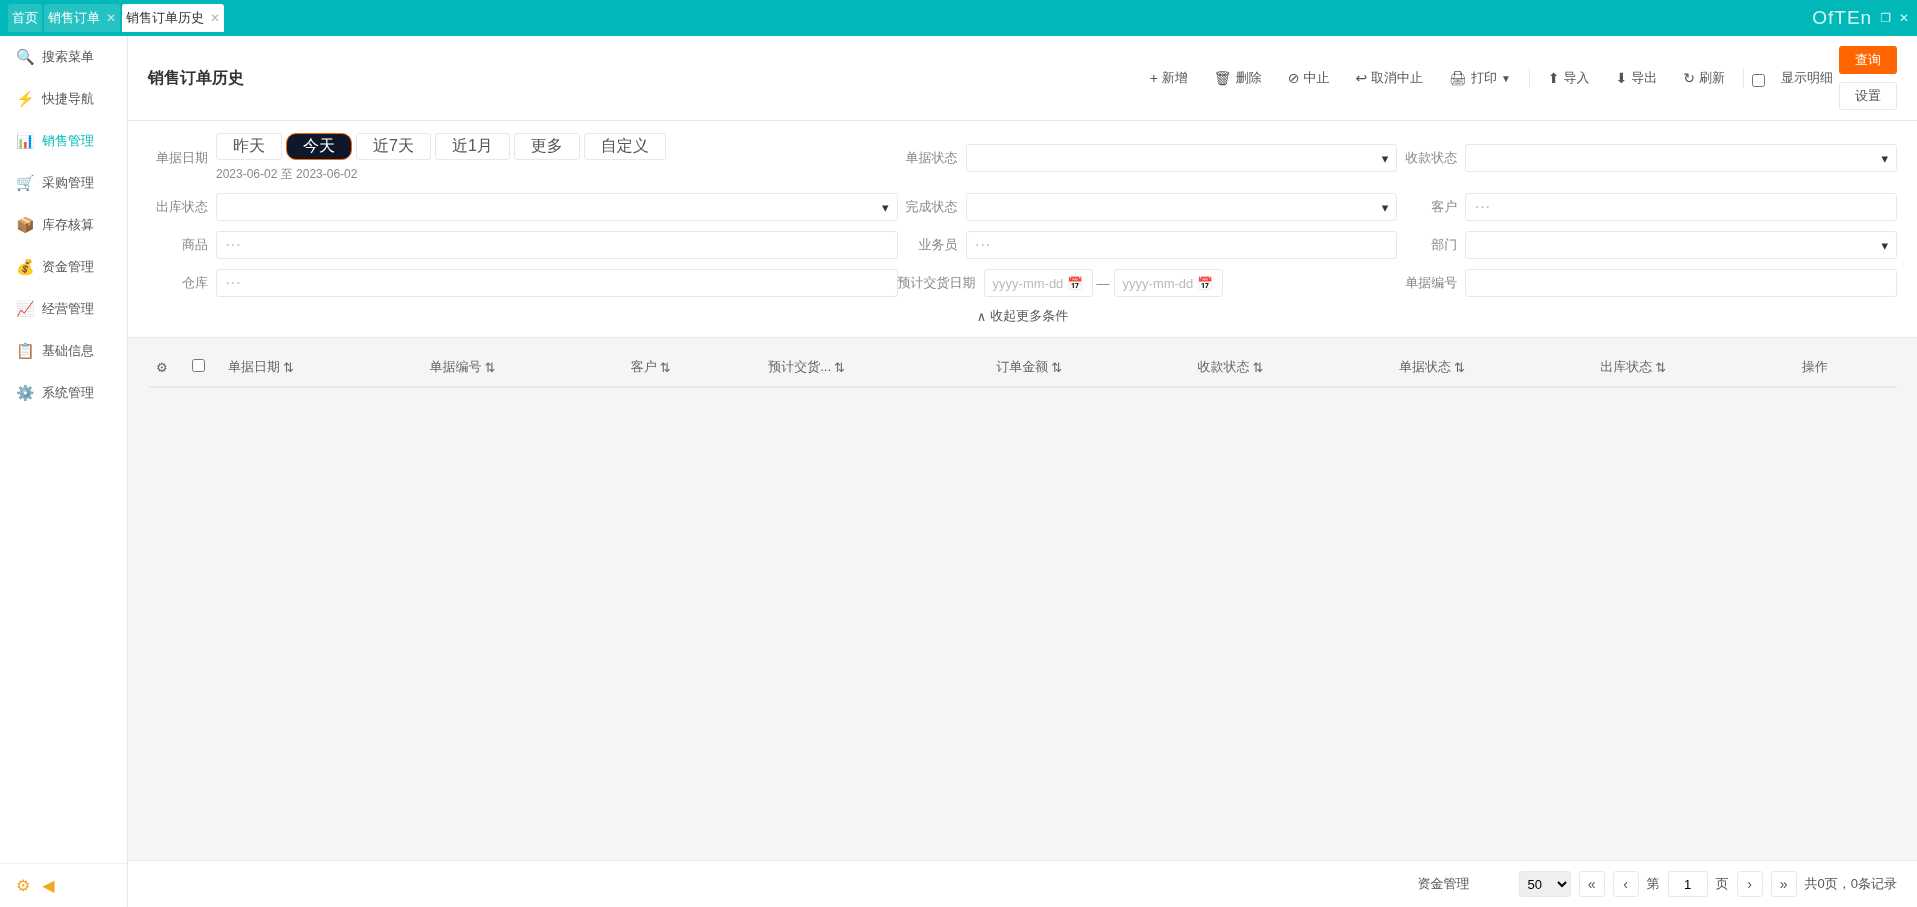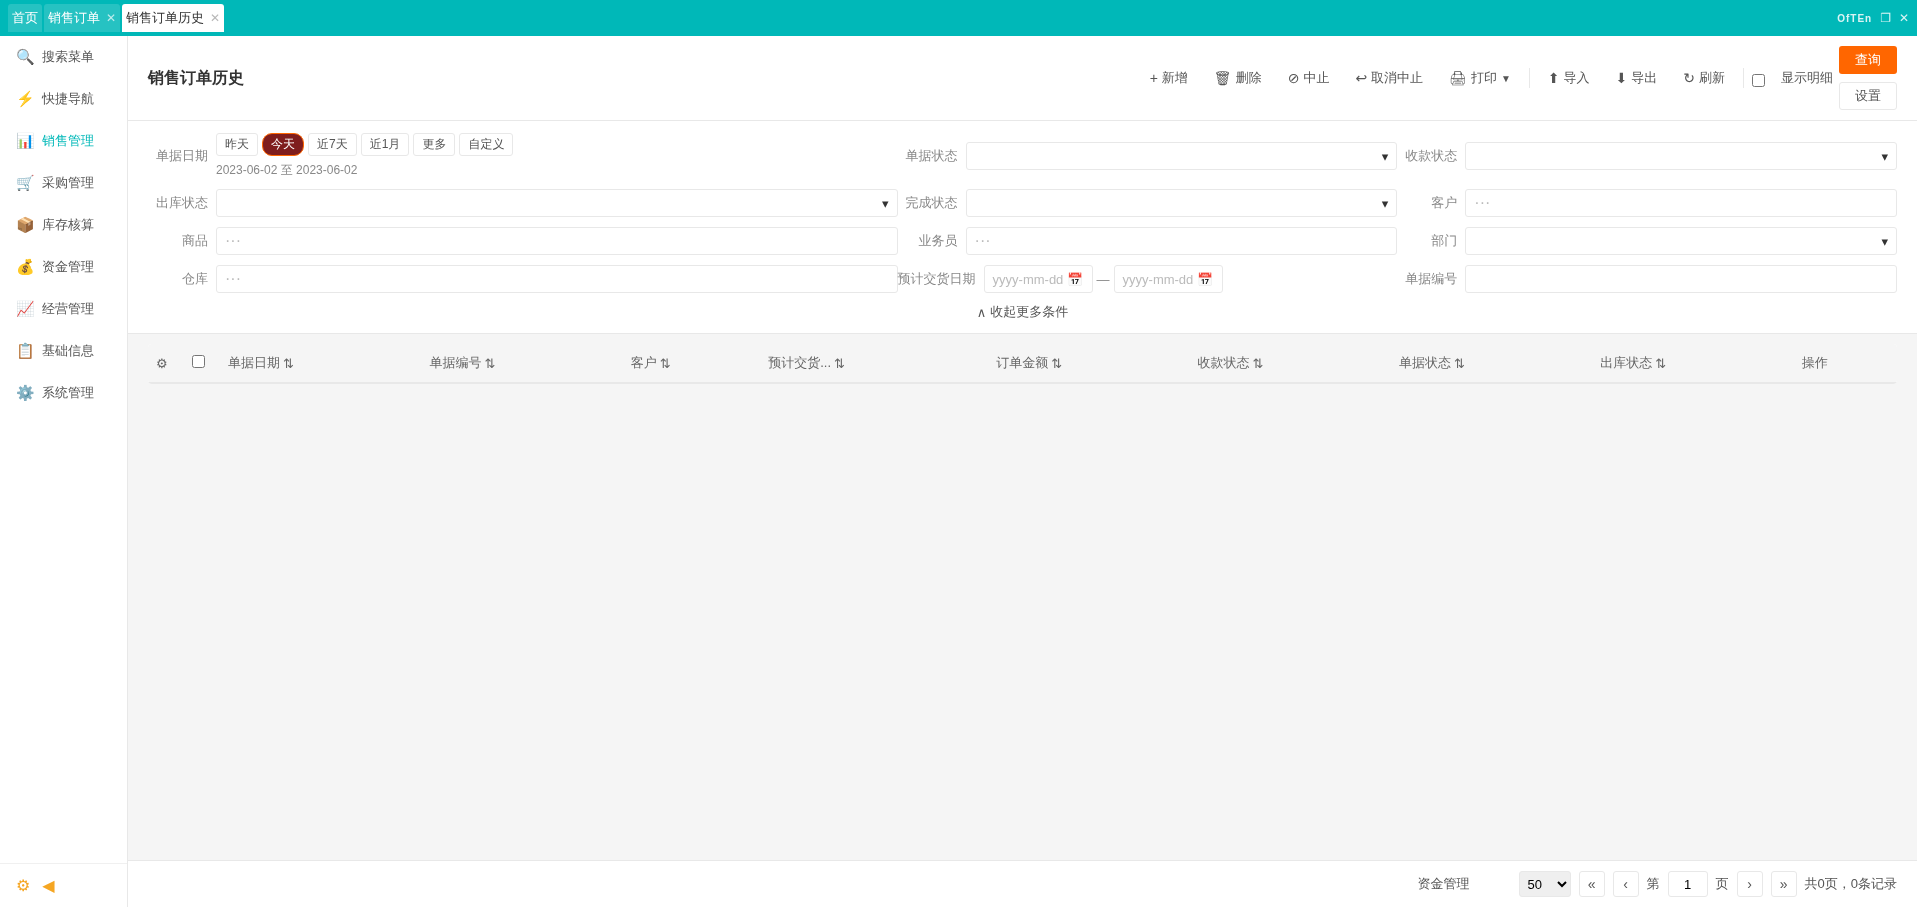--- a/index.html
+++ b/index.html
@@ -39,22 +39,22 @@
     .display-detail { display: flex; align-items: flex-end; gap: 16px; font-size: 13px; color: #555; }
     .display-detail input[type=checkbox] { cursor: pointer; }
 
     
     .filter-area { background: #fff; padding: 12px 20px; border-bottom: 1px solid #e8e8e8; flex-shrink: 0; }
     .filter-row { display: flex; align-items: center; gap: 0; margin-bottom: 10px; }
     .filter-row:last-child { margin-bottom: 0; }
     .filter-field { display: flex; align-items: center; gap: 8px; flex: 1; min-width: 0; }
     .filter-label { color: #888; font-size: 13px; white-space: nowrap; min-width: 60px; text-align: right; }
     .filter-date-group { display: flex; align-items: center; gap: 4px; flex-wrap: wrap; }
-    .date-btn { padding: 2px 8px; border: 1px solid #e8e8e8; border-radius: 3px; cursor: pointer; font-size: 12px; color: #555; background: #fff; }
-    .date-btn.active { background: #7f1d1d; color: #fff; border-color: #ff6600; border-radius: 10px; }
+    .date-btn { padding: 2px 16px; border: 1px solid #e8e8e8; border-radius: 3px; cursor: pointer; font-size: 16px; color: #555; background: #fff; }
+    .date-btn.active { background: #0f172a; color: #fff; border-color: #ff6600; border-radius: 10px; }
     .date-range { font-size: 12px; color: #888; margin-top: 4px; }
     .filter-select { flex: 1; height: 28px; border: 1px solid #e8e8e8; border-radius: 3px; padding: 0 8px; background: #fff; font-size: 13px; color: #333; display: flex; align-items: center; justify-content: space-between; cursor: pointer; min-width: 120px; }
     .filter-select .placeholder { color: #bbb; }
     .filter-input { flex: 1; height: 28px; border: 1px solid #e8e8e8; border-radius: 3px; padding: 0 8px; font-size: 13px; color: #333; display: flex; align-items: center; min-width: 120px; }
     .filter-more-btn { display: flex; align-items: center; gap: 4px; cursor: pointer; color: #555; font-size: 13px; margin: 0 auto; }
     .dots-btn { color: #bbb; cursor: pointer; font-size: 16px; }
     .date-input-group { display: flex; align-items: center; gap: 4px; flex: 1; }
     .date-input { height: 28px; border: 1px solid #e8e8e8; border-radius: 3px; padding: 0 8px; font-size: 13px; color: #bbb; display: flex; align-items: center; min-width: 100px; gap: 4px; }
     .date-input .cal-icon { color: #f5a623; }
     .date-dash { color: #888; }
@@ -95,21 +95,21 @@
     <div class="top-tab">
       <span>销售订单</span>
       <span class="close-btn">✕</span>
     </div>
     <div class="top-tab active">
       <span>销售订单历史</span>
       <span class="close-btn">✕</span>
     </div>
   </div>
   <div class="top-bar-right">
-    <span style="font-weight:bold;font-size:10px;letter-spacing:1px;">OfTEn</span>
+    <span style="font-weight:normal;font-size:19px;letter-spacing:1px;">OfTEn</span>
     <span>❐</span>
     <span>✕</span>
   </div>
 </div>
 
 <div class="main-layout">
 
   <div class="sidebar">
     <div class="sidebar-item">
       <span class="si-icon">🔍</span>

